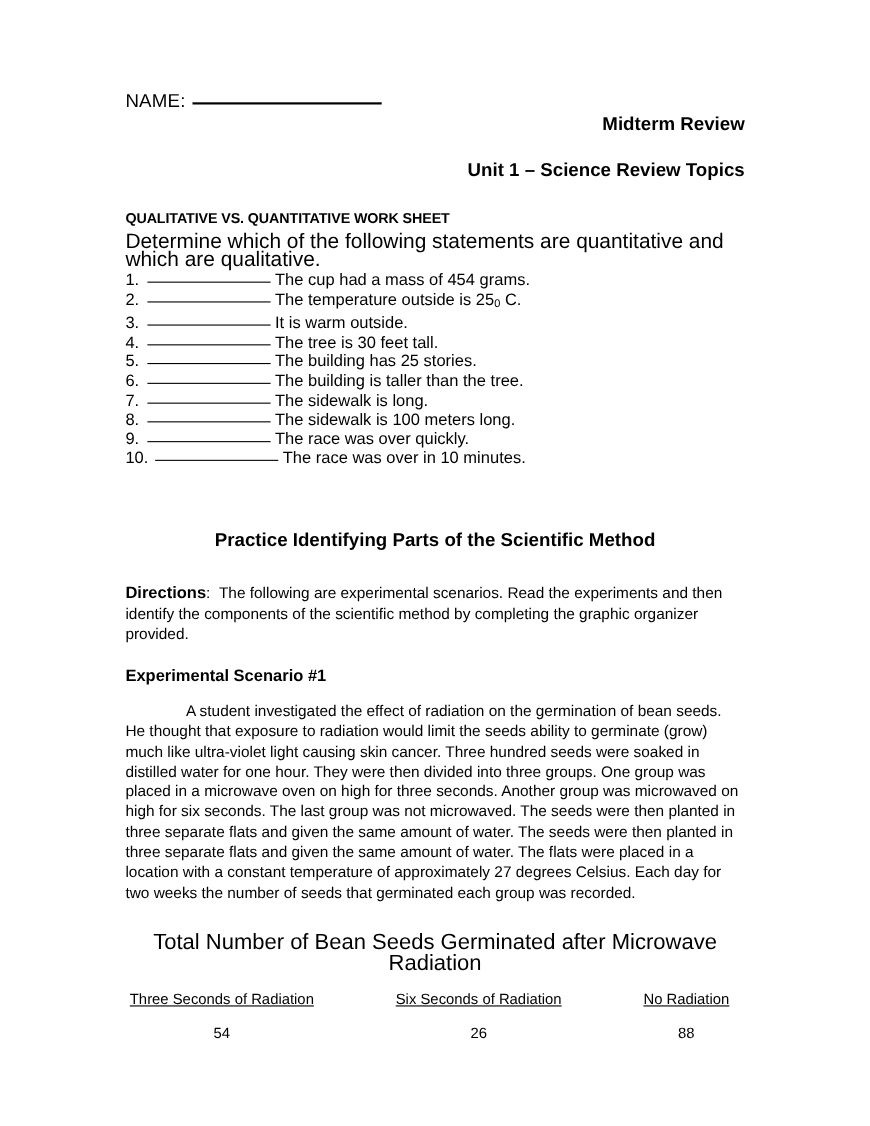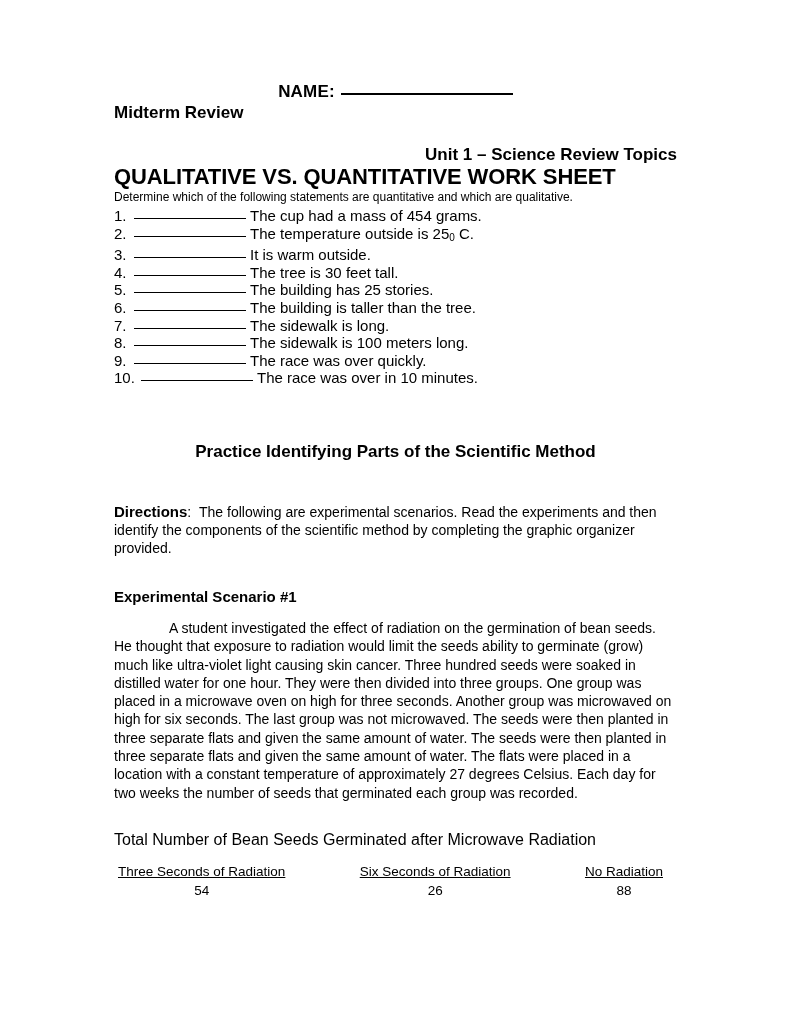--- a/index.html
+++ b/index.html
@@ -25,58 +25,59 @@
   }
   .content {
     position: absolute;
     left: 114px;
     top: 82px;
     width: 563px;
   }
 
   
   .name-line {
-    text-align: center;
-    font-size: 17px;
-    font-weight: bold;
+    text-align: left;
+    font-size: 17px;
+    font-weight: normal;
     line-height: 20px;
     white-space: nowrap;
   }
   .name-label { letter-spacing: 0.2px; }
   .name-blank {
     display: inline-block;
     width: 172px;
     border-bottom: 2px solid #000;
     margin-left: 6px;
     vertical-align: 2px;
   }
   .midterm {
-    text-align: left;
+    text-align: right;
     font-size: 17px;
     font-weight: bold;
     line-height: 22px;
     margin-top: 0px;
   }
   .unit-title {
     text-align: right;
     font-size: 17px;
     font-weight: bold;
     line-height: 22px;
     margin-top: 20px;
   }
 
   
   .worksheet-heading {
-    font-size: 22px;
-    font-weight: bold;
-    line-height: 22px;
+    font-size: 13px;
+    font-weight: bold;
+    line-height: 22px;
+    margin-top: 22px;
     letter-spacing: -0.1px;
   }
   .worksheet-intro {
-    font-size: 12px;
+    font-size: 19px;
     line-height: 17px;
     margin-top: 1px;
   }
   .qlist {
     margin-top: 1px;
   }
   .qrow {
     font-size: 15px;
     line-height: 17.6px;
     white-space: nowrap;
@@ -107,66 +108,66 @@
   .practice-title {
     text-align: center;
     font-size: 17px;
     font-weight: bold;
     line-height: 22px;
     margin-top: 54px;
   }
   .directions {
     font-size: 14px;
     line-height: 18px;
-    margin-top: 40px;
+    margin-top: 28px;
     text-align: left;
   }
   .directions b { font-size: 15px; }
 
   .scenario-heading {
     font-size: 15px;
     font-weight: bold;
     line-height: 20px;
-    margin-top: 30px;
+    margin-top: 20px;
   }
   .scenario-body {
     font-size: 14px;
     line-height: 18.3px;
     text-align: left;
     margin-top: 12px;
   }
   .scenario-body .indent {
     display: inline-block;
     width: 55px;
   }
 
   
   .table-title {
-    text-align: left;
-    font-size: 16px;
+    text-align: center;
+    font-size: 20px;
     line-height: 19px;
     margin-top: 28px;
   }
   .data-table {
     margin-top: 14px;
     width: 100%;
     display: flex;
     justify-content: space-between;
   }
   .data-col {
     text-align: center;
     font-size: 13.5px;
     line-height: 18px;
   }
   .data-col .col-head {
     text-decoration: underline;
     white-space: nowrap;
   }
   .data-col .col-val {
-    margin-top: 1px;
+    margin-top: 13px;
   }
   .col-0 { margin-left: 4px; }
   .col-2 { margin-right: 14px; }
 </style>
 </head>
 <body>
 
 <div class="page">
   <div class="content">
 

